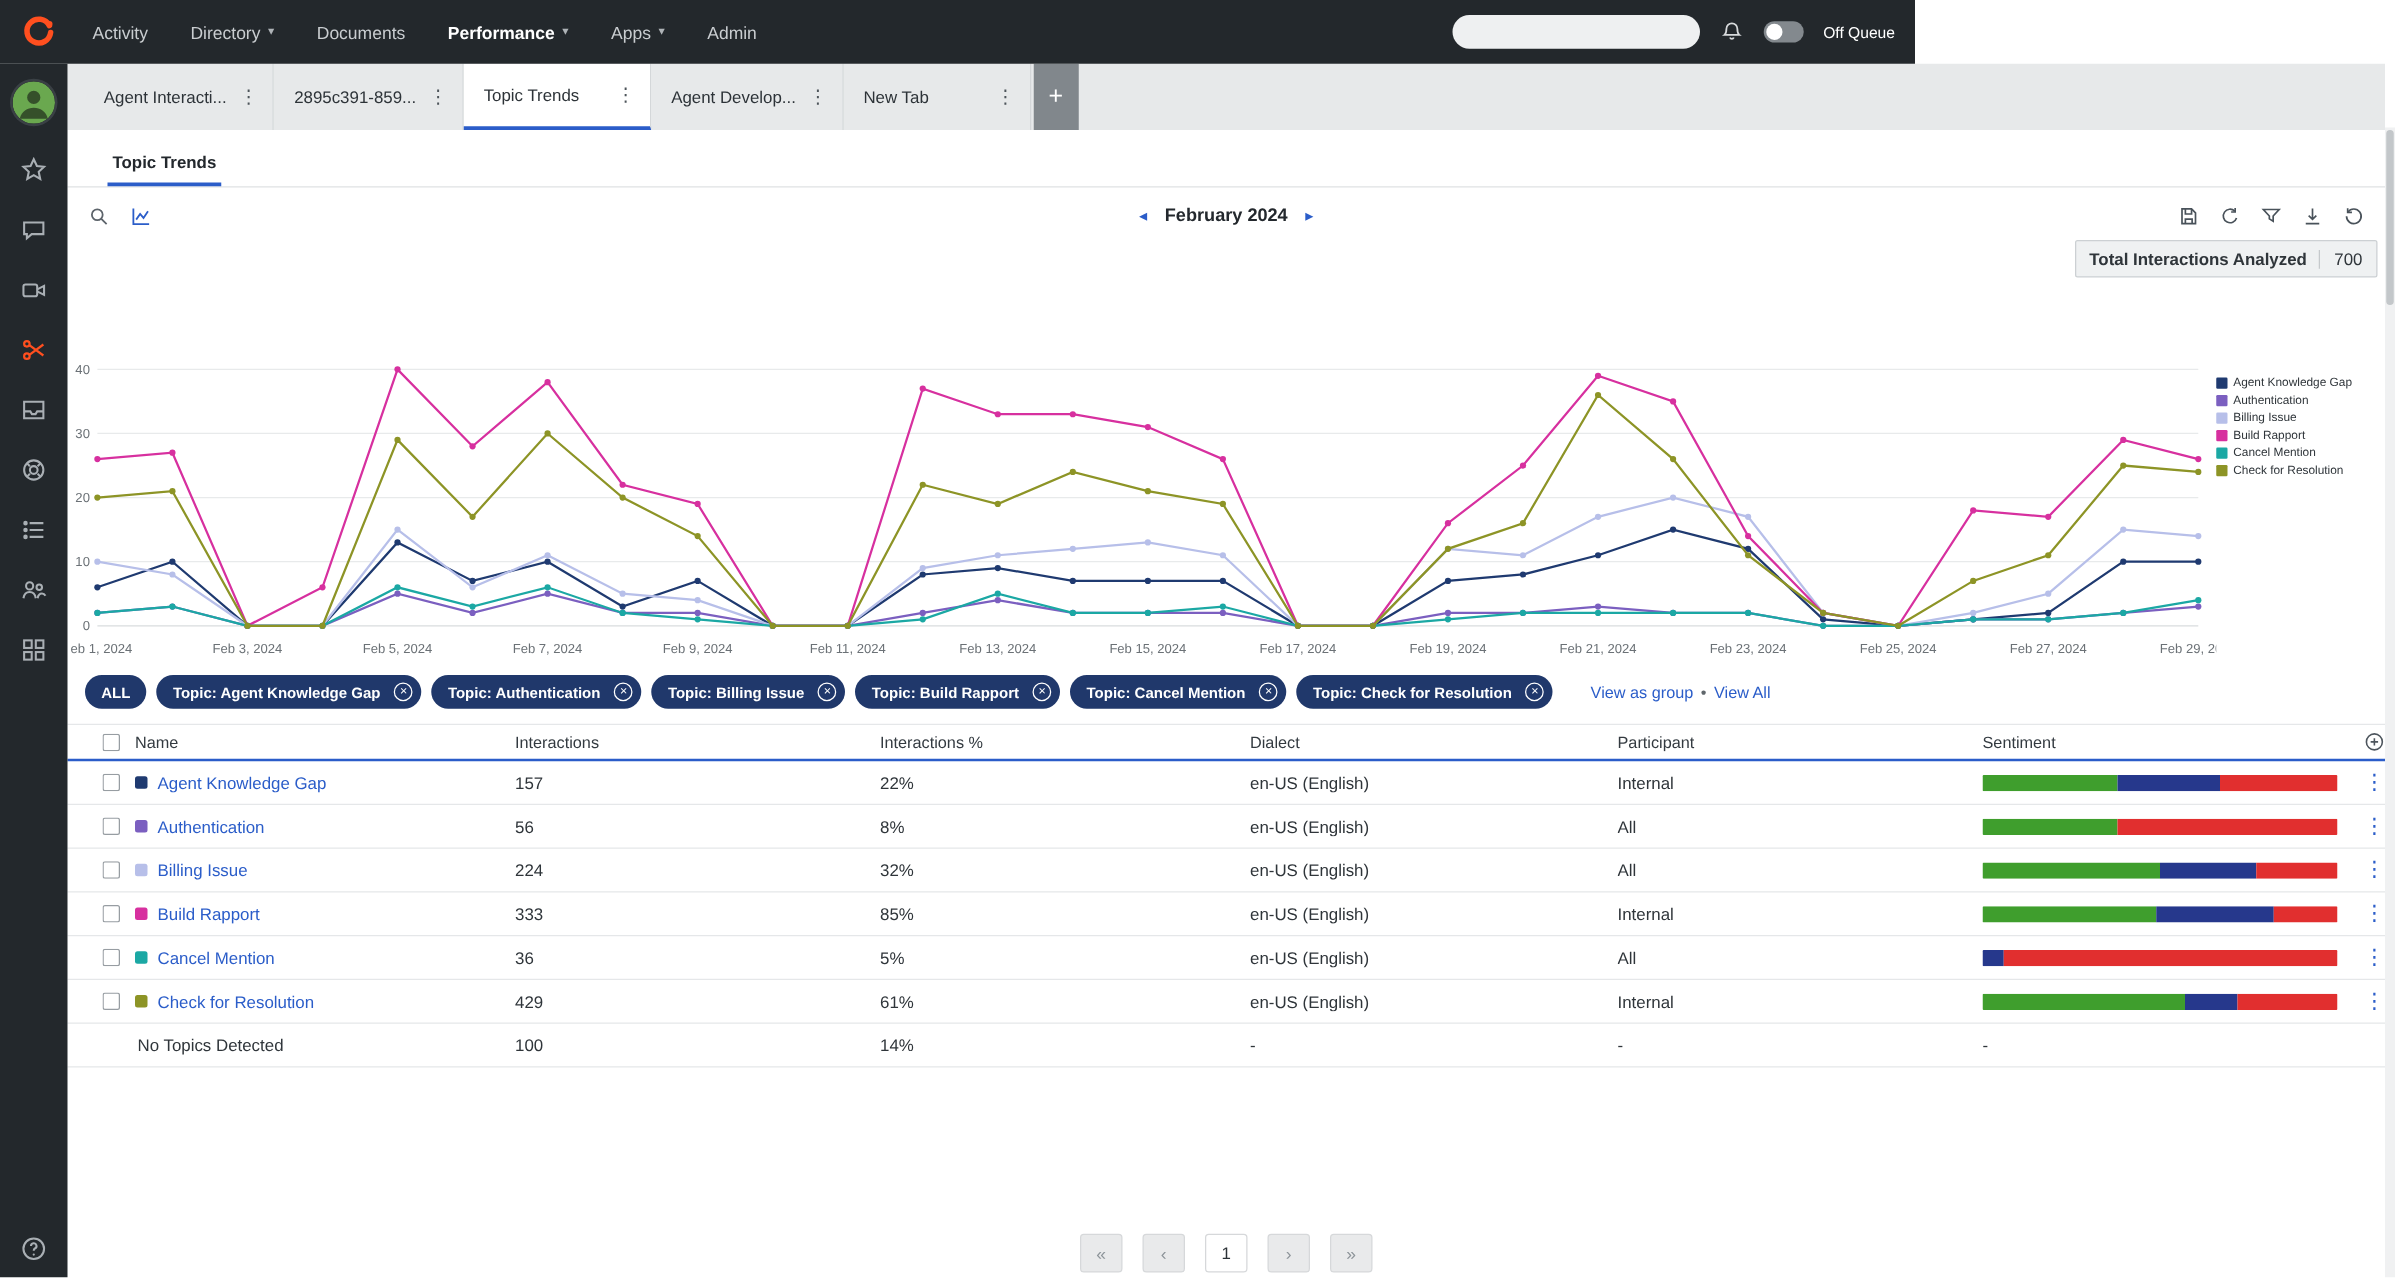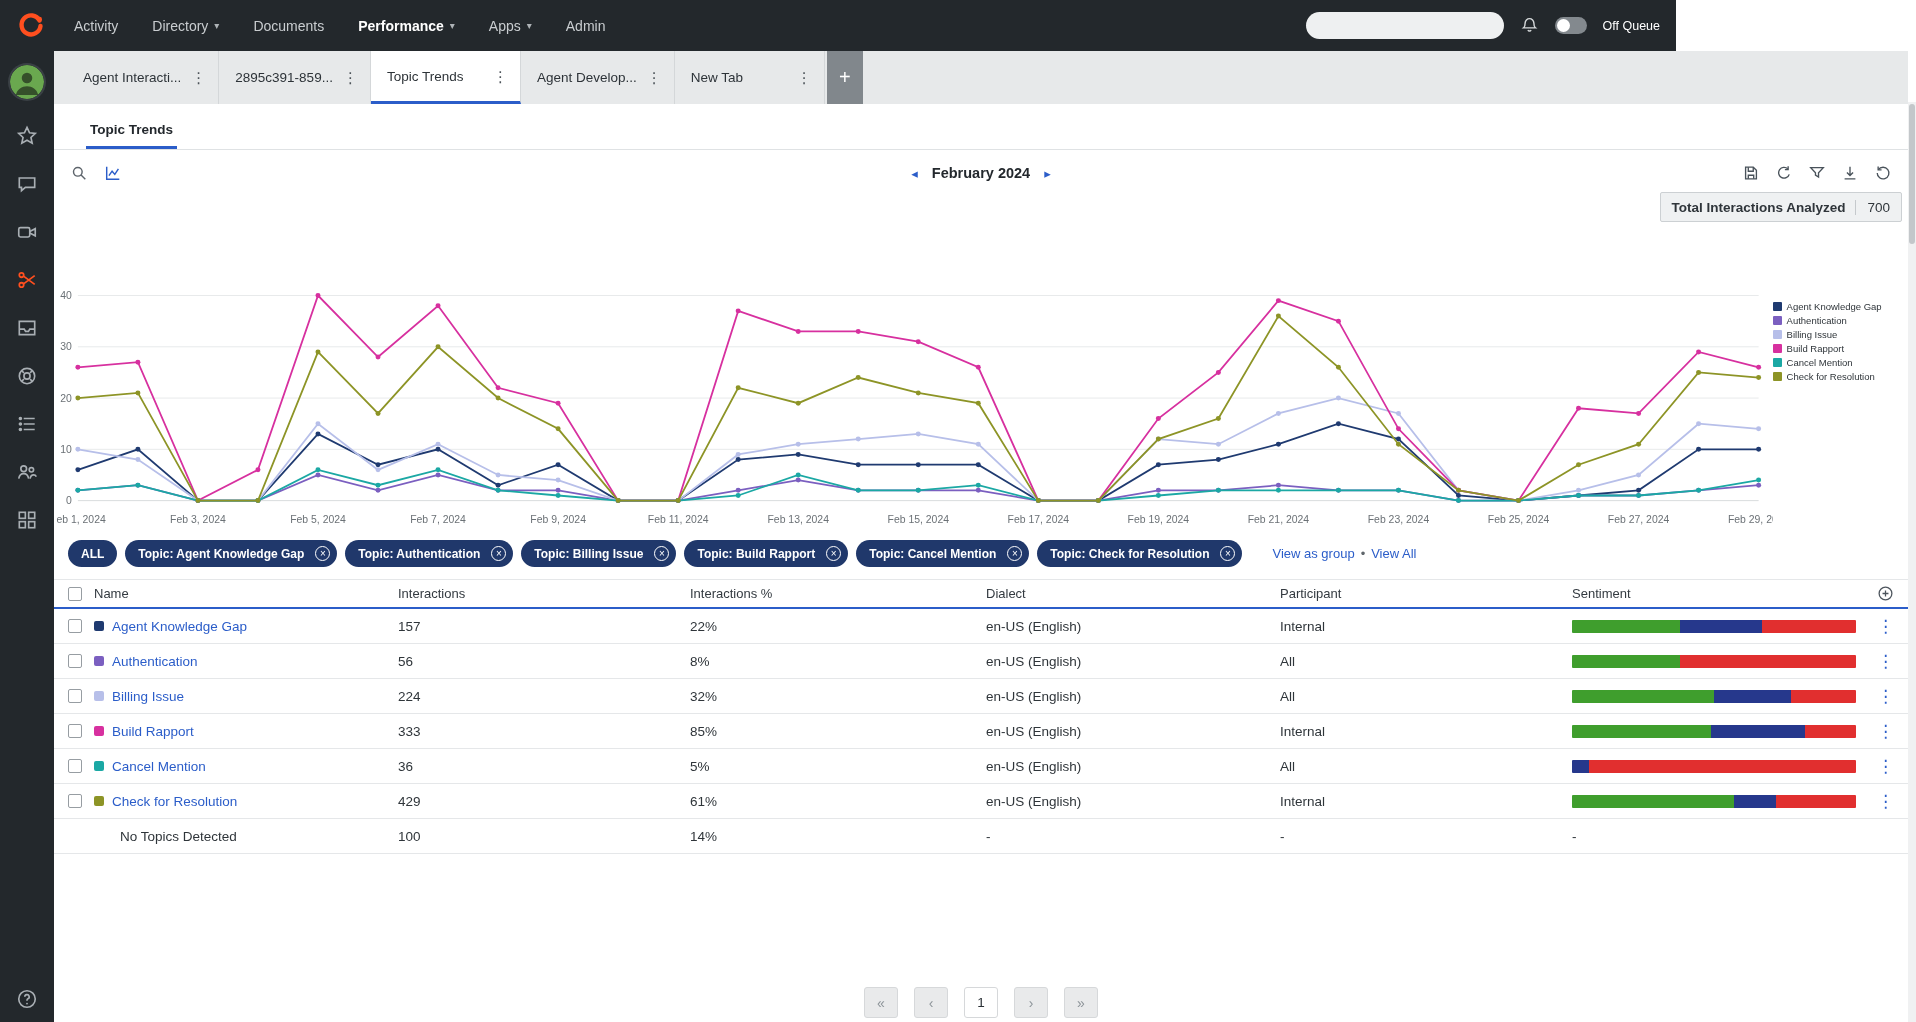--- a/index.html
+++ b/index.html
@@ -1,20 +1,20 @@
 <!DOCTYPE html>
 <html><head>
 <meta charset="utf-8">
 <style>
   *{margin:0;padding:0;box-sizing:border-box}
   html,body{width:1916px;height:1022px;overflow:hidden}
   body{font-family:"Liberation Sans","DejaVu Sans",sans-serif;background:#fff;color:#2f353a;position:relative;font-size:13.5px}
 
   
-  .topbar{position:absolute;top:0;left:0;width:1676px;height:51px;background:#23282c;display:flex;align-items:center;z-index:20;padding:0 16px}
+  .topbar{position:absolute;top:0;left:0;width:1532px;height:51px;background:#23282c;display:flex;align-items:center;z-index:20;padding:0 16px}
   .logo{width:30px;height:30px;display:flex;align-items:center;justify-content:center;margin-right:28px;cursor:pointer}
   .topnav{display:flex;align-items:center;gap:34px}
   .navitem{color:#c9cdd0;font-size:14px;display:flex;align-items:center;gap:6px;cursor:pointer}
   .navitem.active{color:#fff;font-weight:700}
   .caret{font-size:10px;color:#aeb3b7}
   .topbar-right{margin-left:auto;display:flex;align-items:center;gap:16px}
   .searchbox{width:198px;height:27px;background:#eef0f1;border-radius:14px;display:flex;align-items:center;padding:0 10px;gap:6px}
   .searchbox input{flex:1;border:none;outline:none;background:transparent;font-size:13px;color:#2f353a}
   .bell{color:#d7dadc;display:flex}
   .toggle{width:32px;height:17px;background:#83898e;border-radius:9px;position:relative;cursor:pointer}
@@ -62,28 +62,28 @@
 
   .chips-row{position:absolute;top:489px;left:0;right:8px;display:flex;align-items:center;gap:8px;padding:0 14px}
   .pill{height:27px;border-radius:14px;background:#20386b;color:#fff;font-size:12px;font-weight:700;display:flex;align-items:center;padding:0 13px;cursor:pointer;white-space:nowrap}
   .chip{padding-right:7px;gap:11px}
   .chip-x{width:15px;height:15px;border:1.5px solid #fff;border-radius:50%;display:flex;align-items:center;justify-content:center;font-size:10px;font-weight:400;cursor:pointer}
   .group-links{display:flex;align-items:center;gap:6px;margin-left:22px;font-size:13px;white-space:nowrap}
   .link{color:#2b5dc9;cursor:pointer}
   .dot-sep{color:#5f666b}
 
   .topic-table{position:absolute;top:528px;left:0;right:8px}
-  .thead,.trow{display:grid;grid-template-columns:26px 304px 292px 296px 294px 292px 300px 22px;align-items:center;padding:0 14px}
+  .thead,.trow{display:grid;grid-template-columns:26px 304px 292px 296px 294px 292px 300px 22px;align-items:center;padding:0 28px}
   .thead{height:30px;border-top:1px solid #e5e7e9;border-bottom:2px solid #2b5dc9;font-size:13px;color:#333a40}
   .trow{height:35px;border-bottom:1px solid #e5e7e9;font-size:13.5px}
   .checkbox{width:14px;height:14px;border:1px solid #979da2;border-radius:2px;background:#fff;display:inline-block;cursor:pointer}
   .cell{display:flex;align-items:center;gap:8px;overflow:hidden}
   .swatch{width:10px;height:10px;border-radius:2px;flex:0 0 auto}
   .name-link{color:#2b5dc9;cursor:pointer;white-space:nowrap}
-  .name-plain{color:#2f353a;margin-left:26px;white-space:nowrap}
+  .name-plain{color:#2f353a;margin-left:2px;white-space:nowrap}
   .sentbar{width:284px;height:13px;display:flex;overflow:hidden;border-radius:1px}
   .sentbar span{height:100%;display:block}
   .row-kebab{color:#2b5dc9;font-size:17px;cursor:pointer}
   .c-kebab{justify-content:flex-end}
 
   .pagination{position:absolute;bottom:4px;left:0;right:8px;display:flex;justify-content:center;align-items:center;gap:16px}
   .pagebtn{width:34px;height:31px;background:#e9eaeb;border:1px solid #d6d8da;border-radius:3px;color:#8d9499;font-size:14px;display:flex;align-items:center;justify-content:center;cursor:pointer}
   .pagecur{width:34px;height:31px;background:#fff;border:1px solid #d6d8da;border-radius:3px;color:#2b3136;font-size:13.5px;display:flex;align-items:center;justify-content:center}
 
   .scrollbar{position:absolute;top:51px;right:0;width:8px;bottom:0;background:#f0f1f2}

